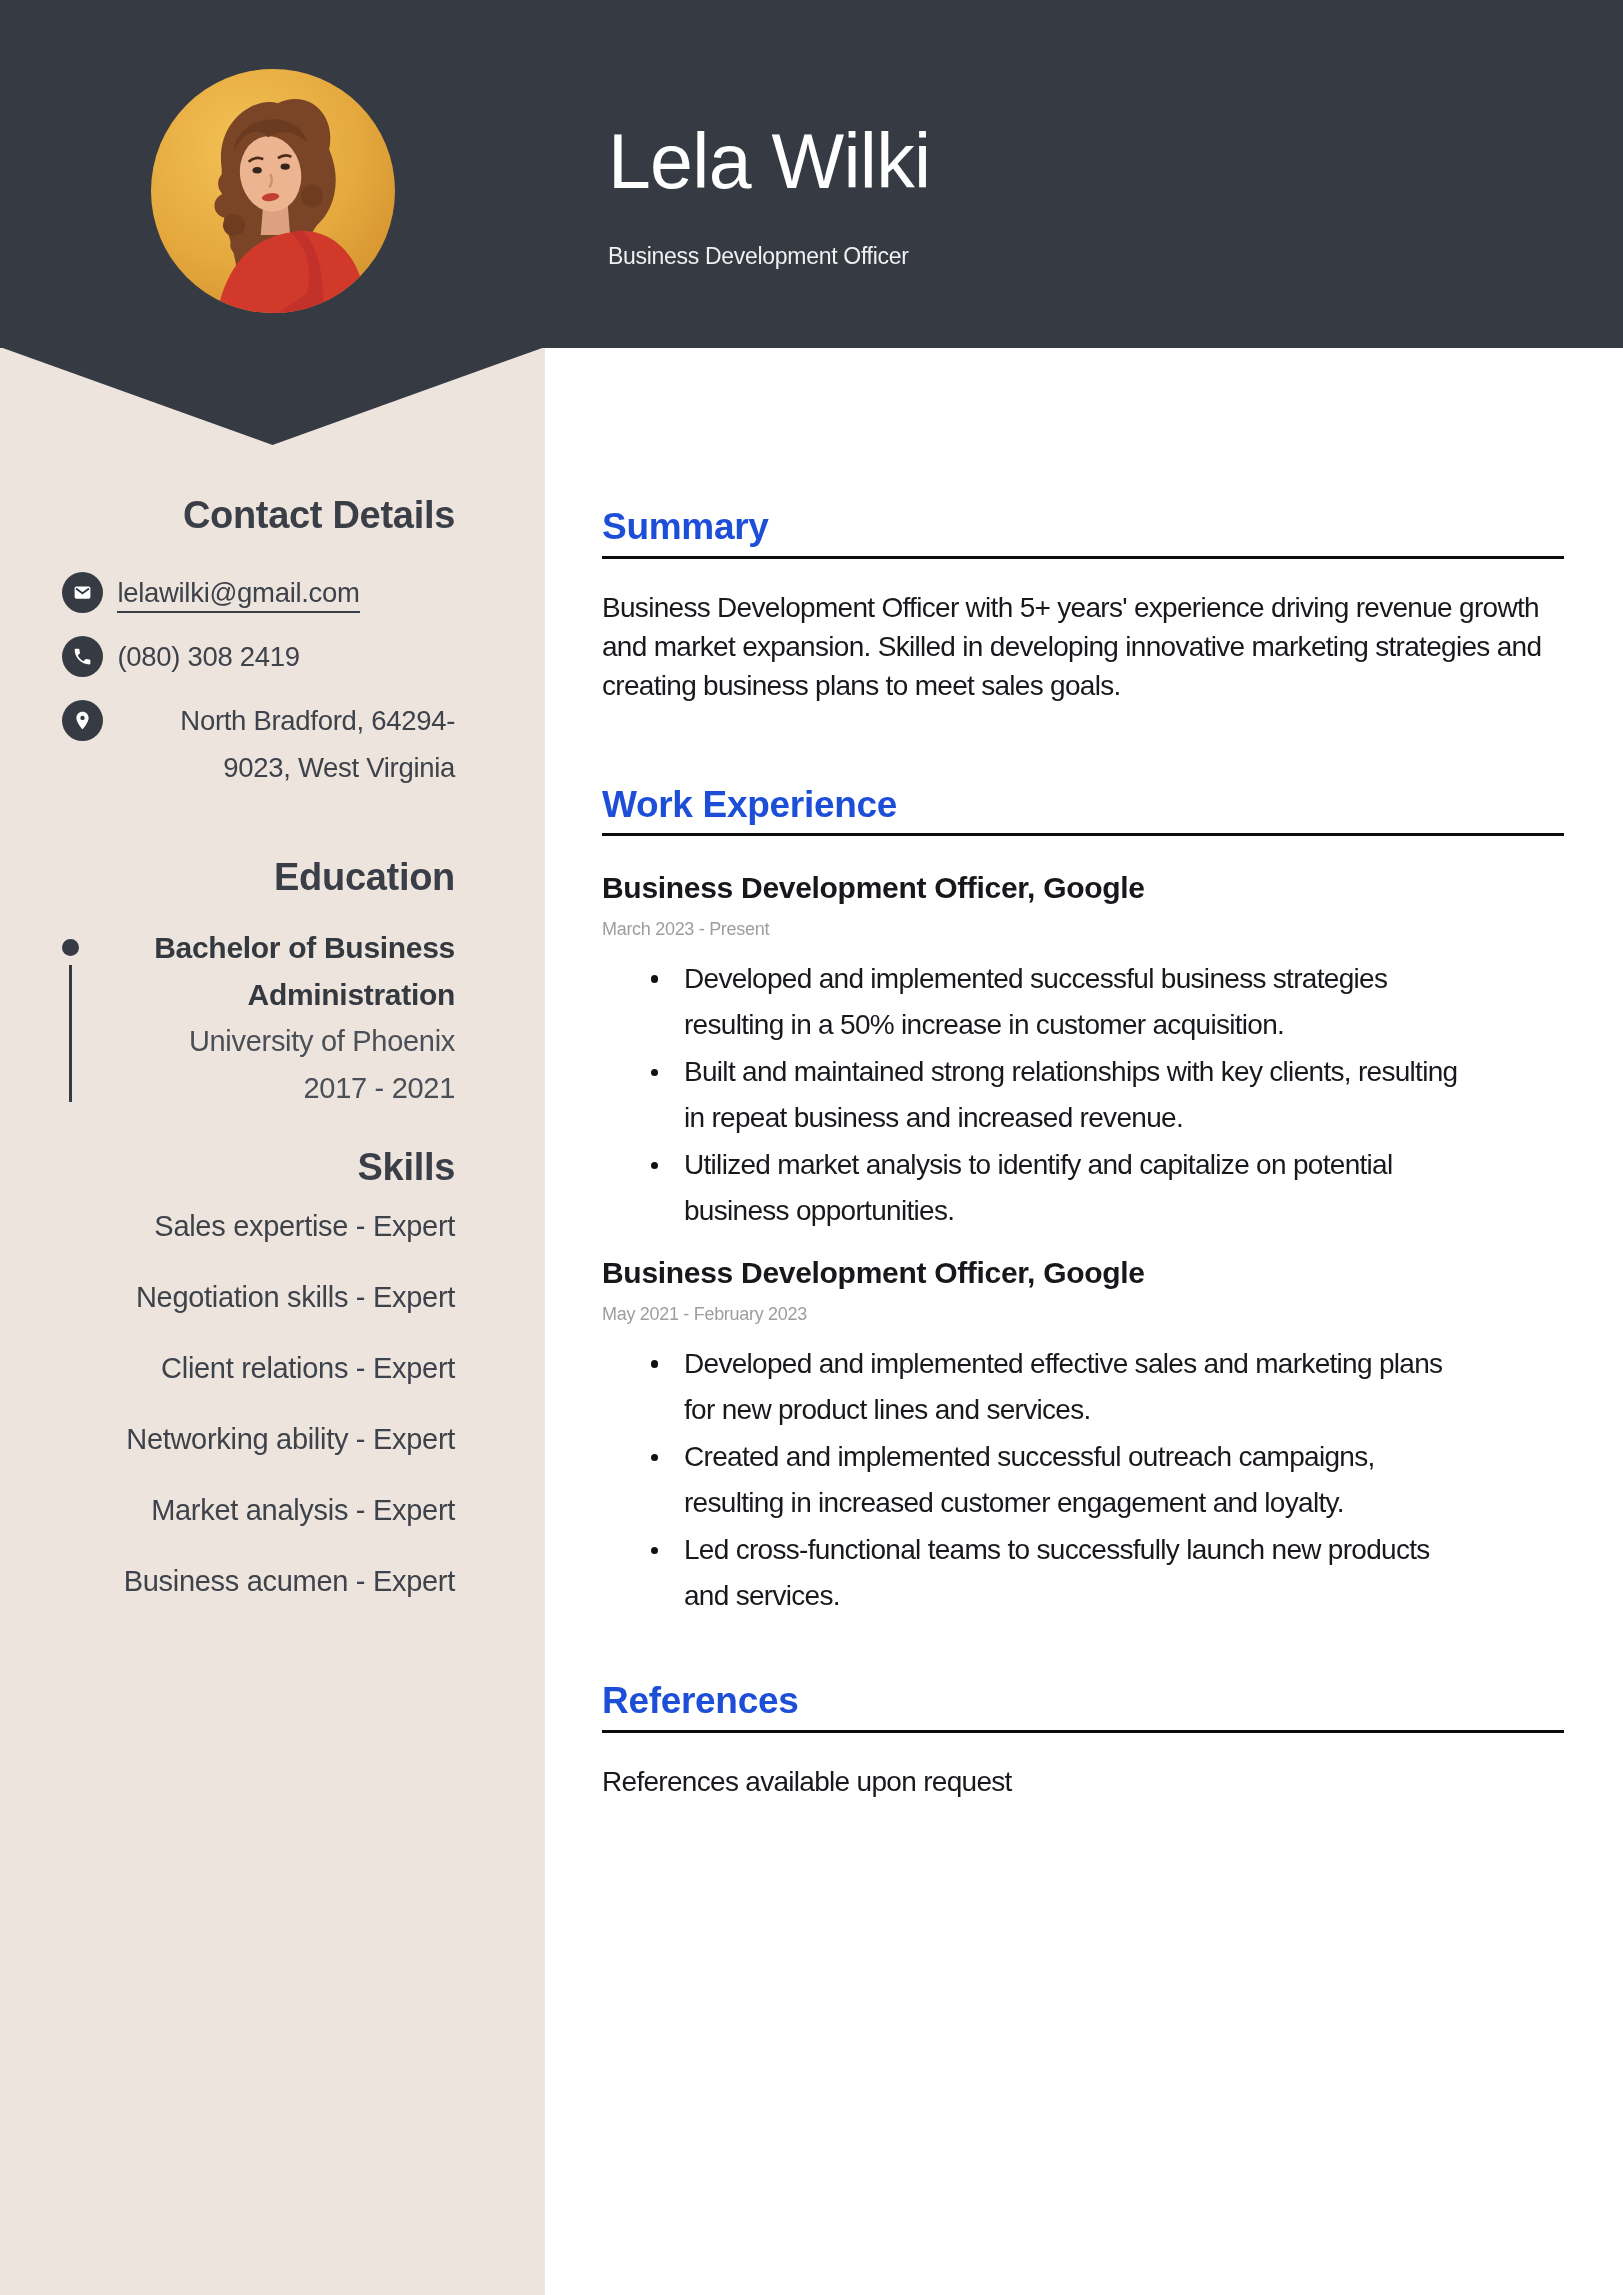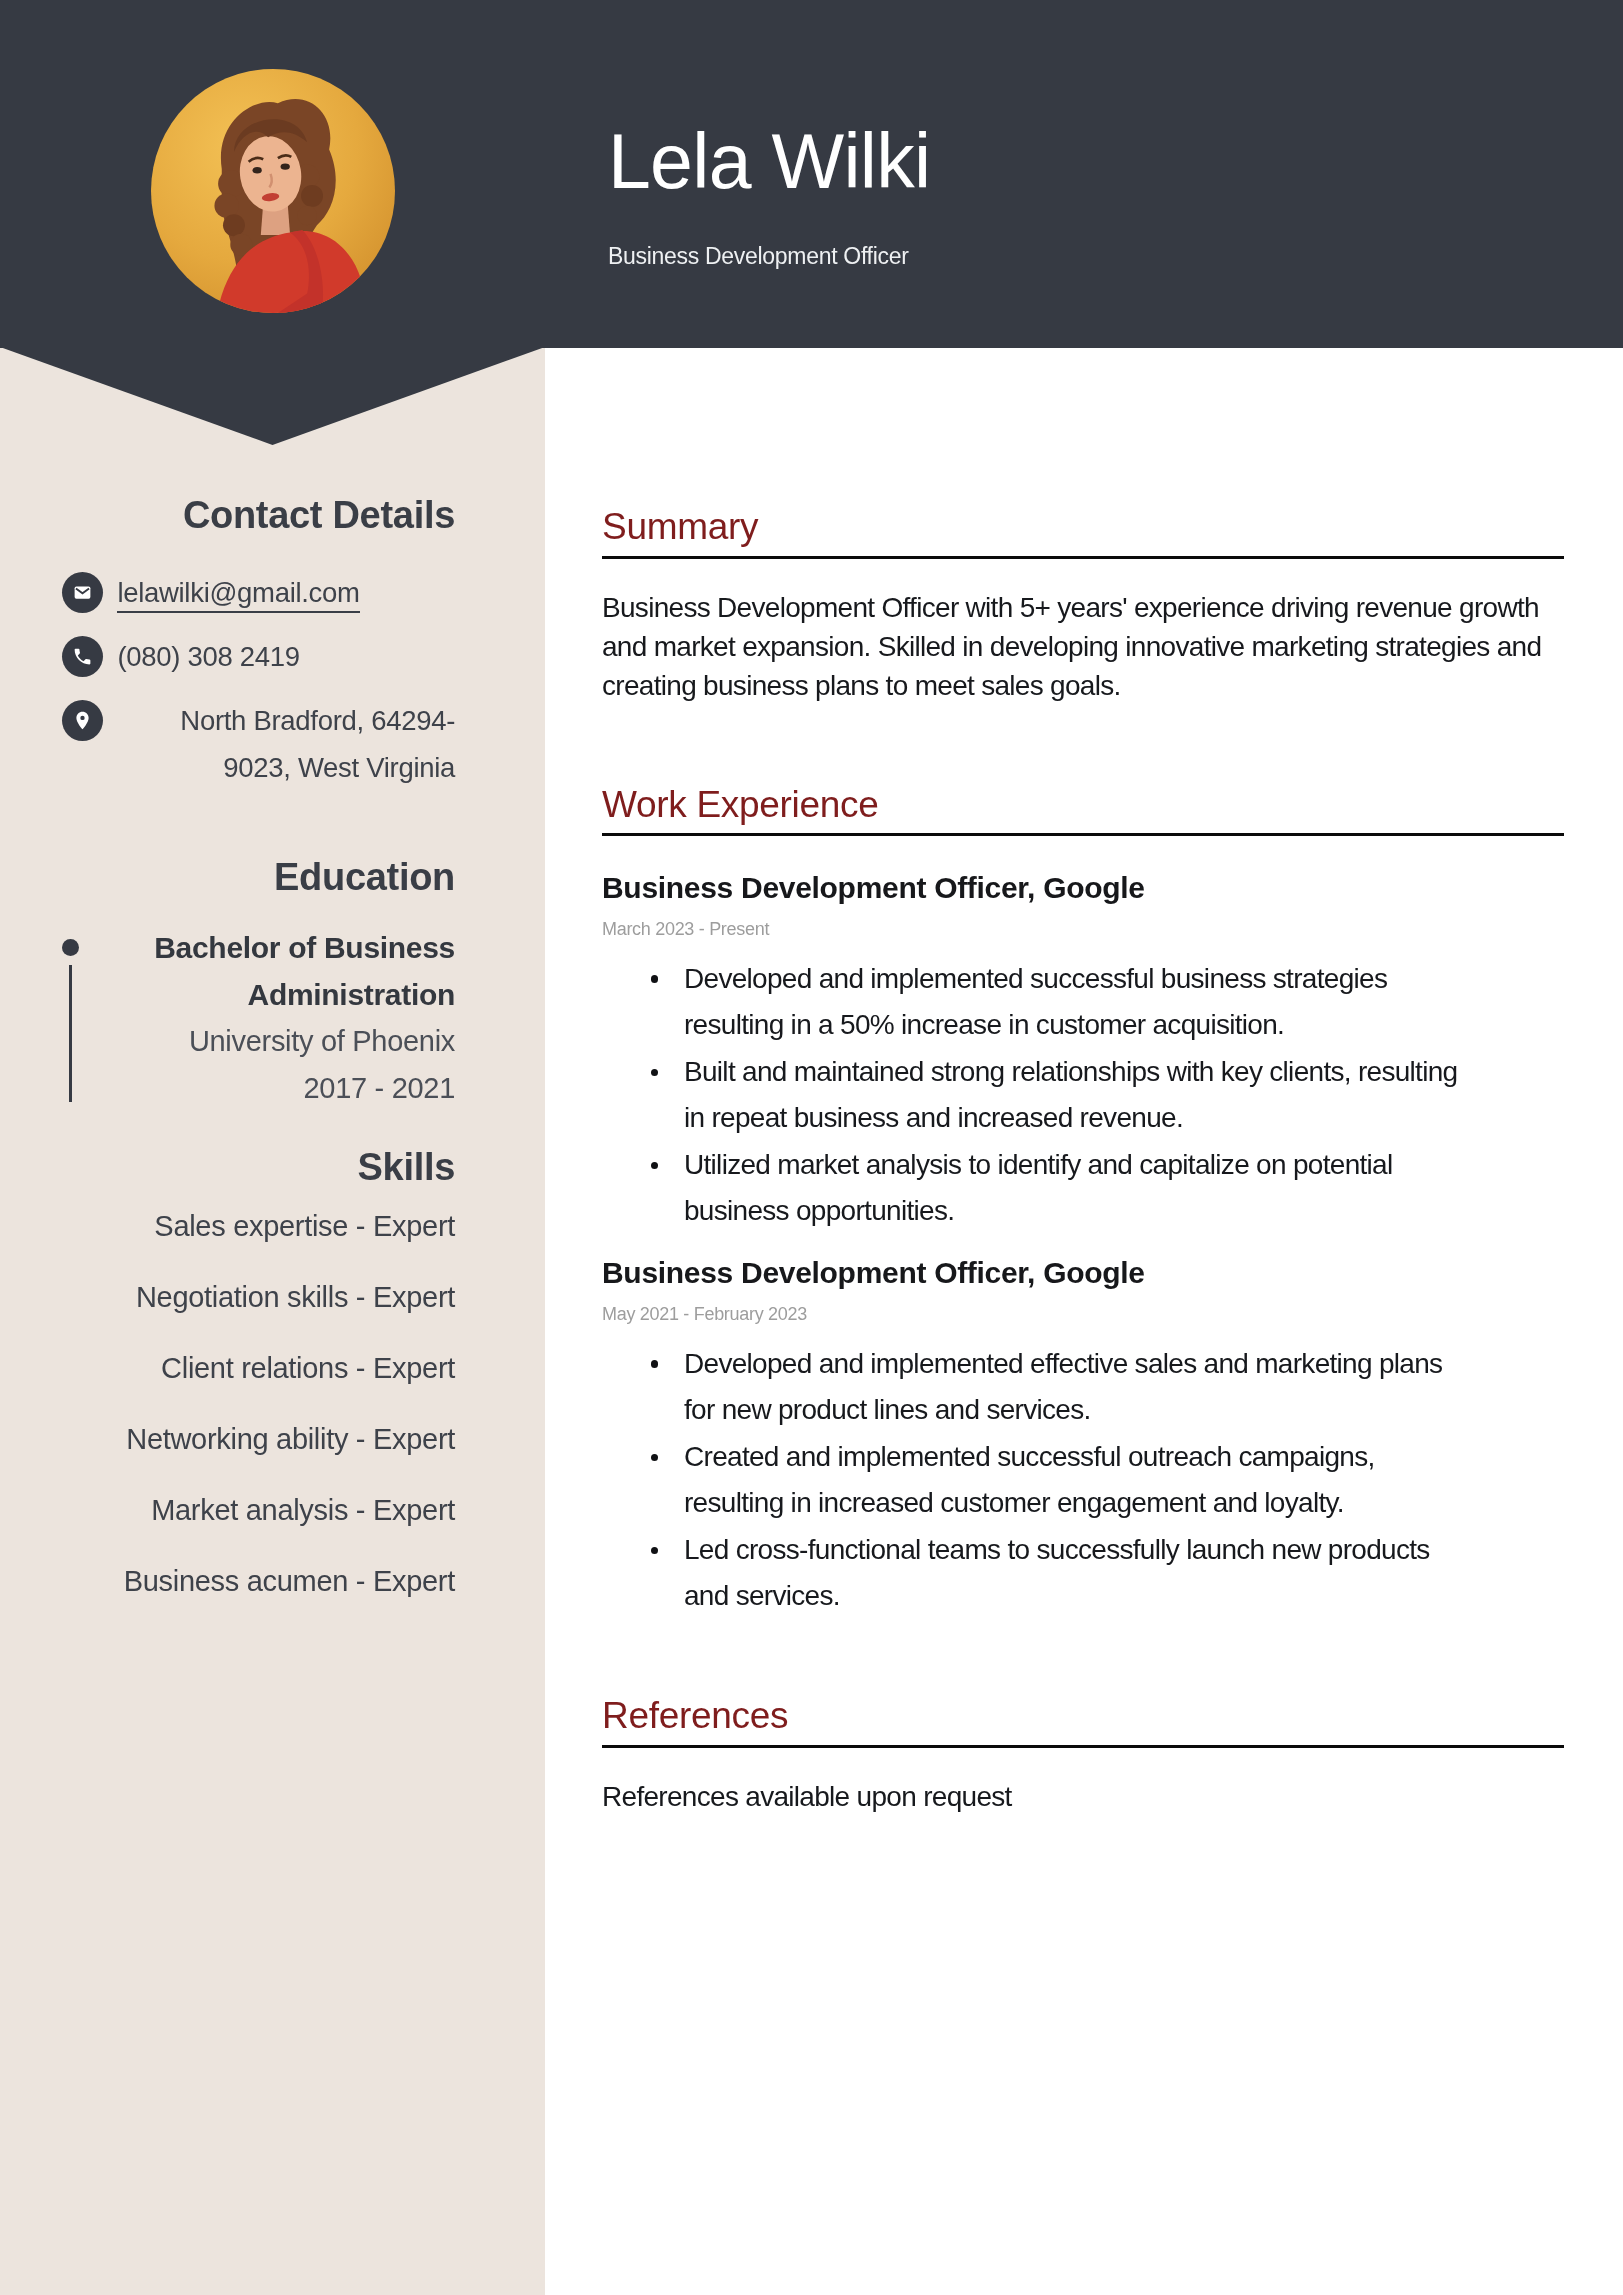--- a/index.html
+++ b/index.html
@@ -39,32 +39,32 @@
   .edu-line{position:absolute;left:6.5px;top:41px;width:3.3px;height:137px;background:#363a43;}
   .edu-degree{font-size:30px;line-height:47px;font-weight:700;color:#34383f;letter-spacing:-0.3px;max-width:350px;}
   .edu-school,.edu-dates{font-size:29px;line-height:47px;font-weight:400;color:#4b4f57;letter-spacing:-0.3px;}
 
   .skills-block{margin-top:32px;}
   .skills-list{margin-top:19.6px;}
   .skill-item{font-size:29px;line-height:35px;margin-bottom:36px;color:#3e424a;letter-spacing:-0.3px;}
 
   
   .main-col{position:absolute;left:602px;top:504px;width:962px;color:#17191d;}
-  .section-heading{font-size:37px;line-height:45px;font-weight:400;color:#7f1d1d;
+  .section-heading{font-size:37px;line-height:45px;font-weight:700;color:#1d4ed8;
     letter-spacing:-0.3px;padding-bottom:6.5px;border-bottom:3.3px solid #0b0b0b;}
   .summary-text{margin-top:29px;font-size:28px;line-height:39px;letter-spacing:-0.7px;color:#17191d;}
   .experience-section{margin-top:77px;}
   .job{margin-top:33px;}
   .job-2{margin-top:19.6px;}
   .job-title{font-size:30px;line-height:37px;font-weight:700;color:#17181b;letter-spacing:-0.3px;}
   .job-dates{margin-top:8px;font-size:18px;line-height:30px;color:#9d9d9d;letter-spacing:-0.3px;}
   ul.job-bullets{margin:11.8px 0 0 0;padding:0 0 0 82px;list-style:none;width:871px;box-sizing:border-box;}
   ul.job-bullets li{position:relative;font-size:28px;line-height:46px;letter-spacing:-0.7px;color:#17191d;margin-bottom:1.3px;}
   ul.job-bullets li::before{content:"";position:absolute;left:-33px;top:19.6px;width:7.2px;height:7.2px;border-radius:50%;background:#101114;}
-  .references-section{margin-top:74px;}
+  .references-section{margin-top:59px;}
   .references-text{margin-top:29px;font-size:28px;line-height:39px;letter-spacing:-0.7px;color:#17191d;}
 </style>
 </head>
 <body>
 
 <div class="page">
 
   <div class="sidebar"></div>
   <div class="header-band"></div>
   <div class="header-chevron"></div>

